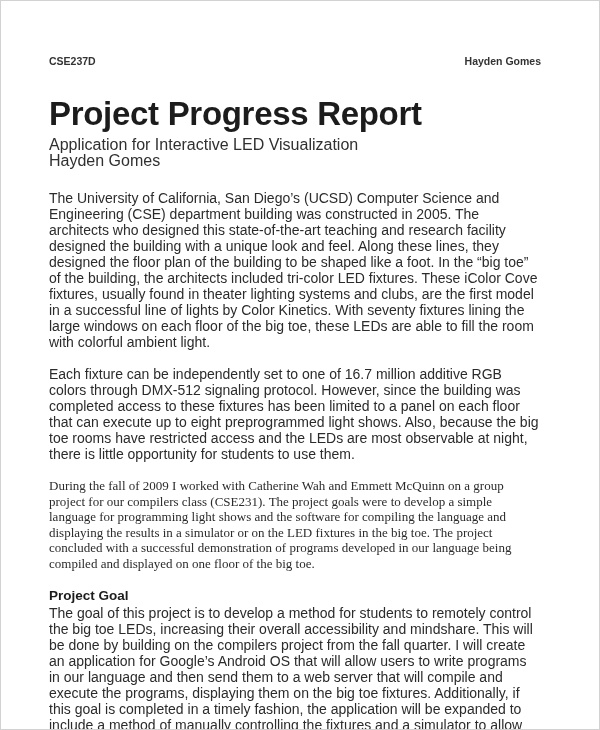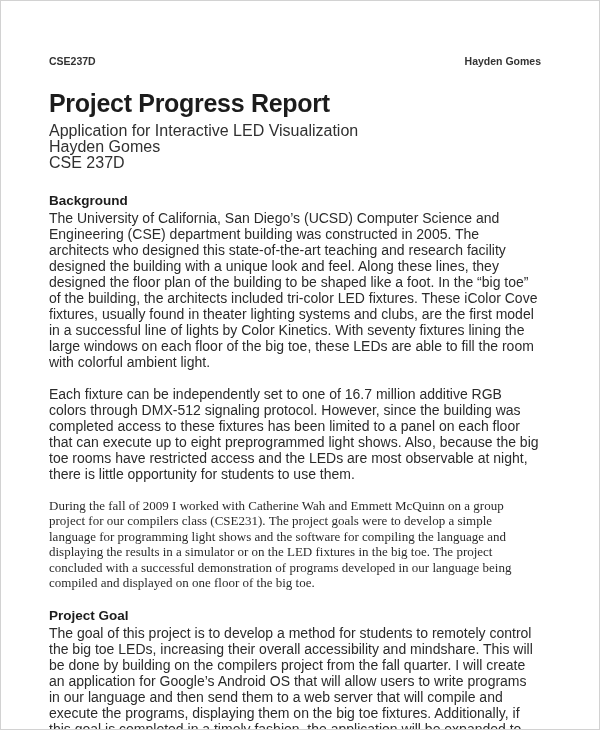--- a/index.html
+++ b/index.html
@@ -20,22 +20,22 @@
   }
   .header-row {
     display: flex;
     justify-content: space-between;
     align-items: baseline;
     font-size: 10.5px;
     font-weight: 700;
     color: #333333;
   }
   .doc-title {
-    margin-top: 23px;
-    font-size: 25px;
+    margin-top: 29px;
+    font-size: 33px;
     font-weight: 700;
     letter-spacing: -0.3px;
     color: #1c1c1c;
     line-height: 1.1;
   }
   .subtitle-block {
     margin-top: 5px;
     font-size: 16px;
     line-height: 16px;
     color: #303030;
@@ -72,25 +72,23 @@
     <div class="header-row">
       <span>CSE237D</span>
       <span>Hayden Gomes</span>
     </div>
 
     <div class="doc-title">Project Progress Report</div>
 
     <div class="subtitle-block">
       <div>Application for Interactive LED Visualization</div>
       <div>Hayden Gomes</div>
-      <div>CSE 237D</div>
     </div>
 
     <div class="section section-background">
-      <div class="section-heading">Background</div>
       <p class="para">The University of California, San Diego’s (UCSD) Computer Science and Engineering (CSE) department building was constructed in 2005. The architects who designed this state-of-the-art teaching and research facility designed the building with a unique look and feel. Along these lines, they designed the floor plan of the building to be shaped like a foot. In the “big toe” of the building, the architects included tri-color LED fixtures. These iColor Cove fixtures, usually found in theater lighting systems and clubs, are the first model in a successful line of lights by Color Kinetics. With seventy fixtures lining the large windows on each floor of the big toe, these LEDs are able to fill the room with colorful ambient light.</p>
       <p class="para">Each fixture can be independently set to one of 16.7 million additive RGB colors through DMX-512 signaling protocol. However, since the building was completed access to these fixtures has been limited to a panel on each floor that can execute up to eight preprogrammed light shows. Also, because the big toe rooms have restricted access and the LEDs are most observable at night, there is little opportunity for students to use them.</p>
       <p class="para serif">During the fall of 2009 I worked with Catherine Wah and Emmett McQuinn on a group project for our compilers class (CSE231). The project goals were to develop a simple language for programming light shows and the software for compiling the language and displaying the results in a simulator or on the LED fixtures in the big toe. The project concluded with a successful demonstration of programs developed in our language being compiled and displayed on one floor of the big toe.</p>
     </div>
 
     <div class="section section-goal">
       <div class="section-heading">Project Goal</div>
       <p class="para">The goal of this project is to develop a method for students to remotely control the big toe LEDs, increasing their overall accessibility and mindshare. This will be done by building on the compilers project from the fall quarter. I will create an application for Google’s Android OS that will allow users to write programs in our language and then send them to a web server that will compile and execute the programs, displaying them on the big toe fixtures. Additionally, if this goal is completed in a timely fashion, the application will be expanded to include a method of manually controlling the fixtures and a simulator to allow users to view a visualization of their program before submitting it to the server.</p>
     </div>
 

